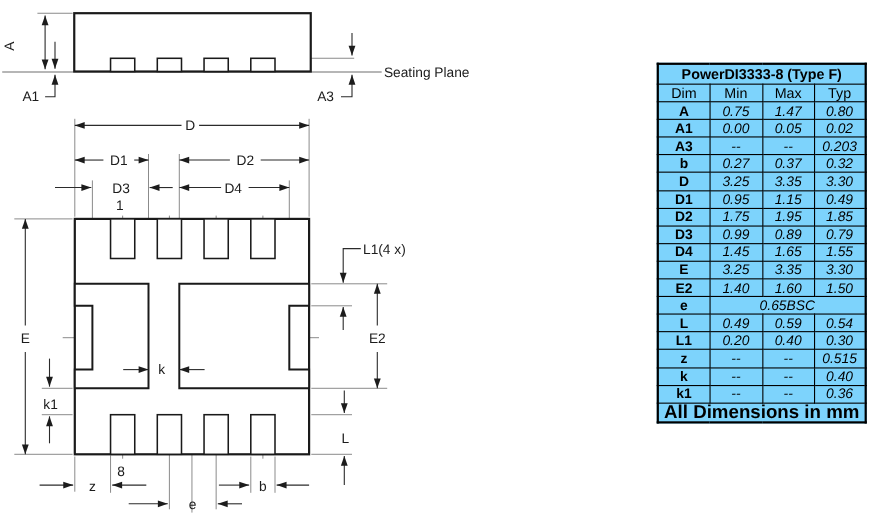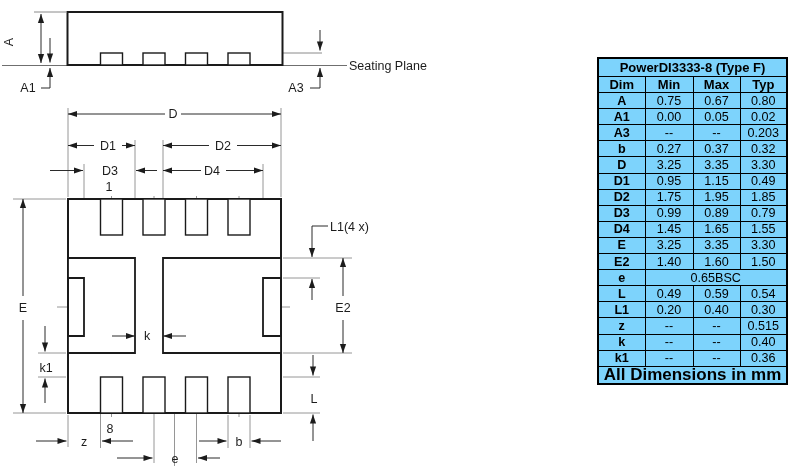--- a/index.html
+++ b/index.html
@@ -8,23 +8,23 @@
   svg text{font-family:"Liberation Sans",sans-serif;font-size:12.5px;fill:#1c1c1c;}
   svg .lbl{font-size:12.5px;}
   
   .dimtable{position:absolute;left:597px;top:57px;width:190px;border-collapse:collapse;
             table-layout:fixed;background:#7dd3fc;}
   .dimtable, .dimtable td, .dimtable th{border:1.6px solid #000;}
   .dimtable{border:2.6px solid #000;}
   .dimtable td, .dimtable th{padding:0;text-align:center;vertical-align:middle;
             height:15.1px;line-height:14px;font-size:12.6px;color:#000;}
   .dimtable .title-cell{font-weight:bold;height:17px;font-size:13px;}
-  .dimtable th{font-weight:bold;font-size:13px;}
+  .dimtable th{font-weight:normal;font-size:13px;}
   .dimtable .dim{font-weight:bold;}
-  .dimtable .val{font-weight:normal;}
+  .dimtable .val{font-weight:normal;font-style:italic;}
   .dimtable .foot{font-weight:bold;height:16.5px;font-size:17px;}
 </style>
 </head>
 <body>
 
 <div class="stage">
 
 <svg width="800" height="474" viewBox="0 0 800 474">
   <defs>
     <marker id="ah" viewBox="0 0 10 8" markerWidth="10" markerHeight="8" refX="9.5" refY="4" orient="auto-start-reverse" markerUnits="userSpaceOnUse">
@@ -180,21 +180,21 @@
   </tr>
   <tr>
     <th>Dim</th>
     <th>Min</th>
     <th>Max</th>
     <th>Typ</th>
   </tr>
   <tr>
           <td class="dim">A</td>
           <td class="val">0.75</td>
-          <td class="val">0.67</td>
+          <td class="val">1.47</td>
           <td class="val">0.80</td>
         </tr>
   <tr>
           <td class="dim">A1</td>
           <td class="val">0.00</td>
           <td class="val">0.05</td>
           <td class="val">0.02</td>
         </tr>
   <tr>
           <td class="dim">A3</td>

